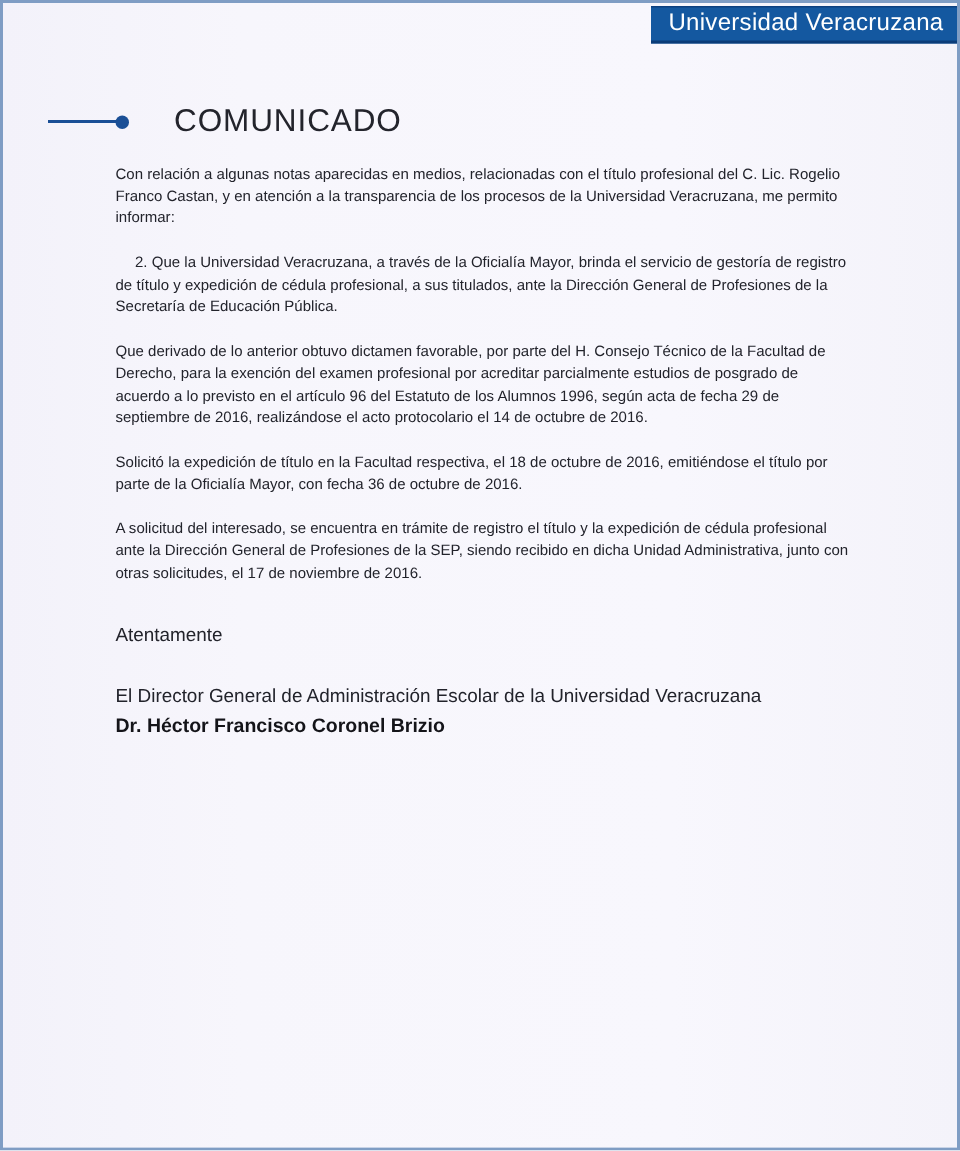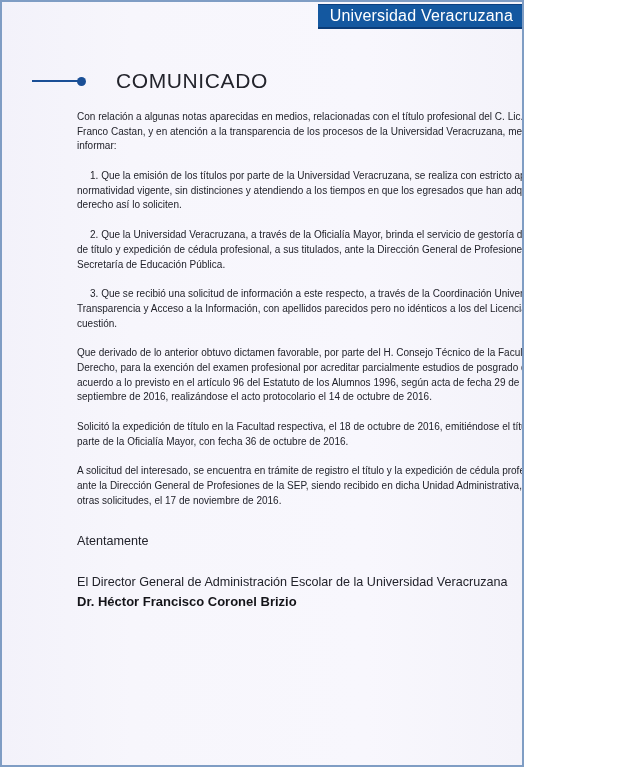--- a/index.html
+++ b/index.html
@@ -5,21 +5,21 @@
   html, body {
     margin: 0;
     padding: 0;
     background: #ffffff;
   }
   body {
     font-family: "Liberation Sans", sans-serif;
   }
   .page {
     position: relative;
-    width: 524px;
+    width: 640px;
     height: 767px;
     box-sizing: border-box;
     background: #f6f5fb;
     border: 2px solid #7f9dc4;
     overflow: hidden;
   }
   .page-inner {
     position: absolute;
     top: 0; left: 0; right: 0; bottom: 0;
     background: linear-gradient(to right, #f3f2fa 0%, #f7f6fc 25%, #f8f7fd 70%, #f4f3fa 100%);
@@ -134,23 +134,21 @@
     <div class="title-row">
       <span class="title-rule"></span>
       <span class="title-dot"></span>
       <span class="doc-title">COMUNICADO</span>
     </div>
 
     <div class="body-block">
 
       <p class="para">Con relación a algunas notas aparecidas en medios, relacionadas con el título profesional del C. Lic. Rogelio Franco Castan,  y en atención a la transparencia de los procesos de la Universidad Veracruzana, me permito informar:</p>
 
-      <p class="para numbered">1. Que la emisión de los títulos por parte de la Universidad Veracruzana, se realiza con estricto apego a la normatividad vigente, sin distinciones y atendiendo a los tiempos en que los egresados que han adquirido ese derecho así lo soliciten.</p>
       <p class="para numbered">2. Que la Universidad Veracruzana, a través de la Oficialía Mayor, brinda el servicio de gestoría de registro de título y expedición de cédula profesional, a sus titulados, ante la Dirección General de Profesiones de la Secretaría de Educación Pública.</p>
-      <p class="para numbered">3. Que se recibió una solicitud de información a este respecto, a través de la Coordinación Universitaria de Transparencia y Acceso a la Información, con apellidos parecidos pero no idénticos a los del Licenciado en cuestión.</p>
 
       <p class="para">Que derivado de lo anterior obtuvo dictamen favorable, por parte del H. Consejo Técnico de la Facultad de Derecho, para la exención del examen profesional por acreditar parcialmente estudios de posgrado de acuerdo a lo previsto en el artículo 96 del Estatuto de los Alumnos 1996, según acta de fecha 29 de septiembre de 2016, realizándose el acto protocolario el 14 de octubre de 2016.</p>
       <p class="para">Solicitó la expedición de título en la Facultad respectiva, el 18 de octubre de 2016, emitiéndose el título por parte de la Oficialía Mayor, con fecha 36 de octubre de 2016.</p>
       <p class="para tight">A solicitud del interesado, se encuentra en trámite de registro el título y la expedición de cédula profesional ante la Dirección General de Profesiones de la SEP, siendo recibido en dicha Unidad Administrativa, junto con otras solicitudes, el 17 de noviembre de 2016.</p>
 
       <p class="sig-salutation">Atentamente</p>
       <p class="sig-role">El Director General de Administración Escolar de la Universidad Veracruzana</p>
       <p class="sig-name">Dr. Héctor Francisco Coronel Brizio</p>
 
     </div>

